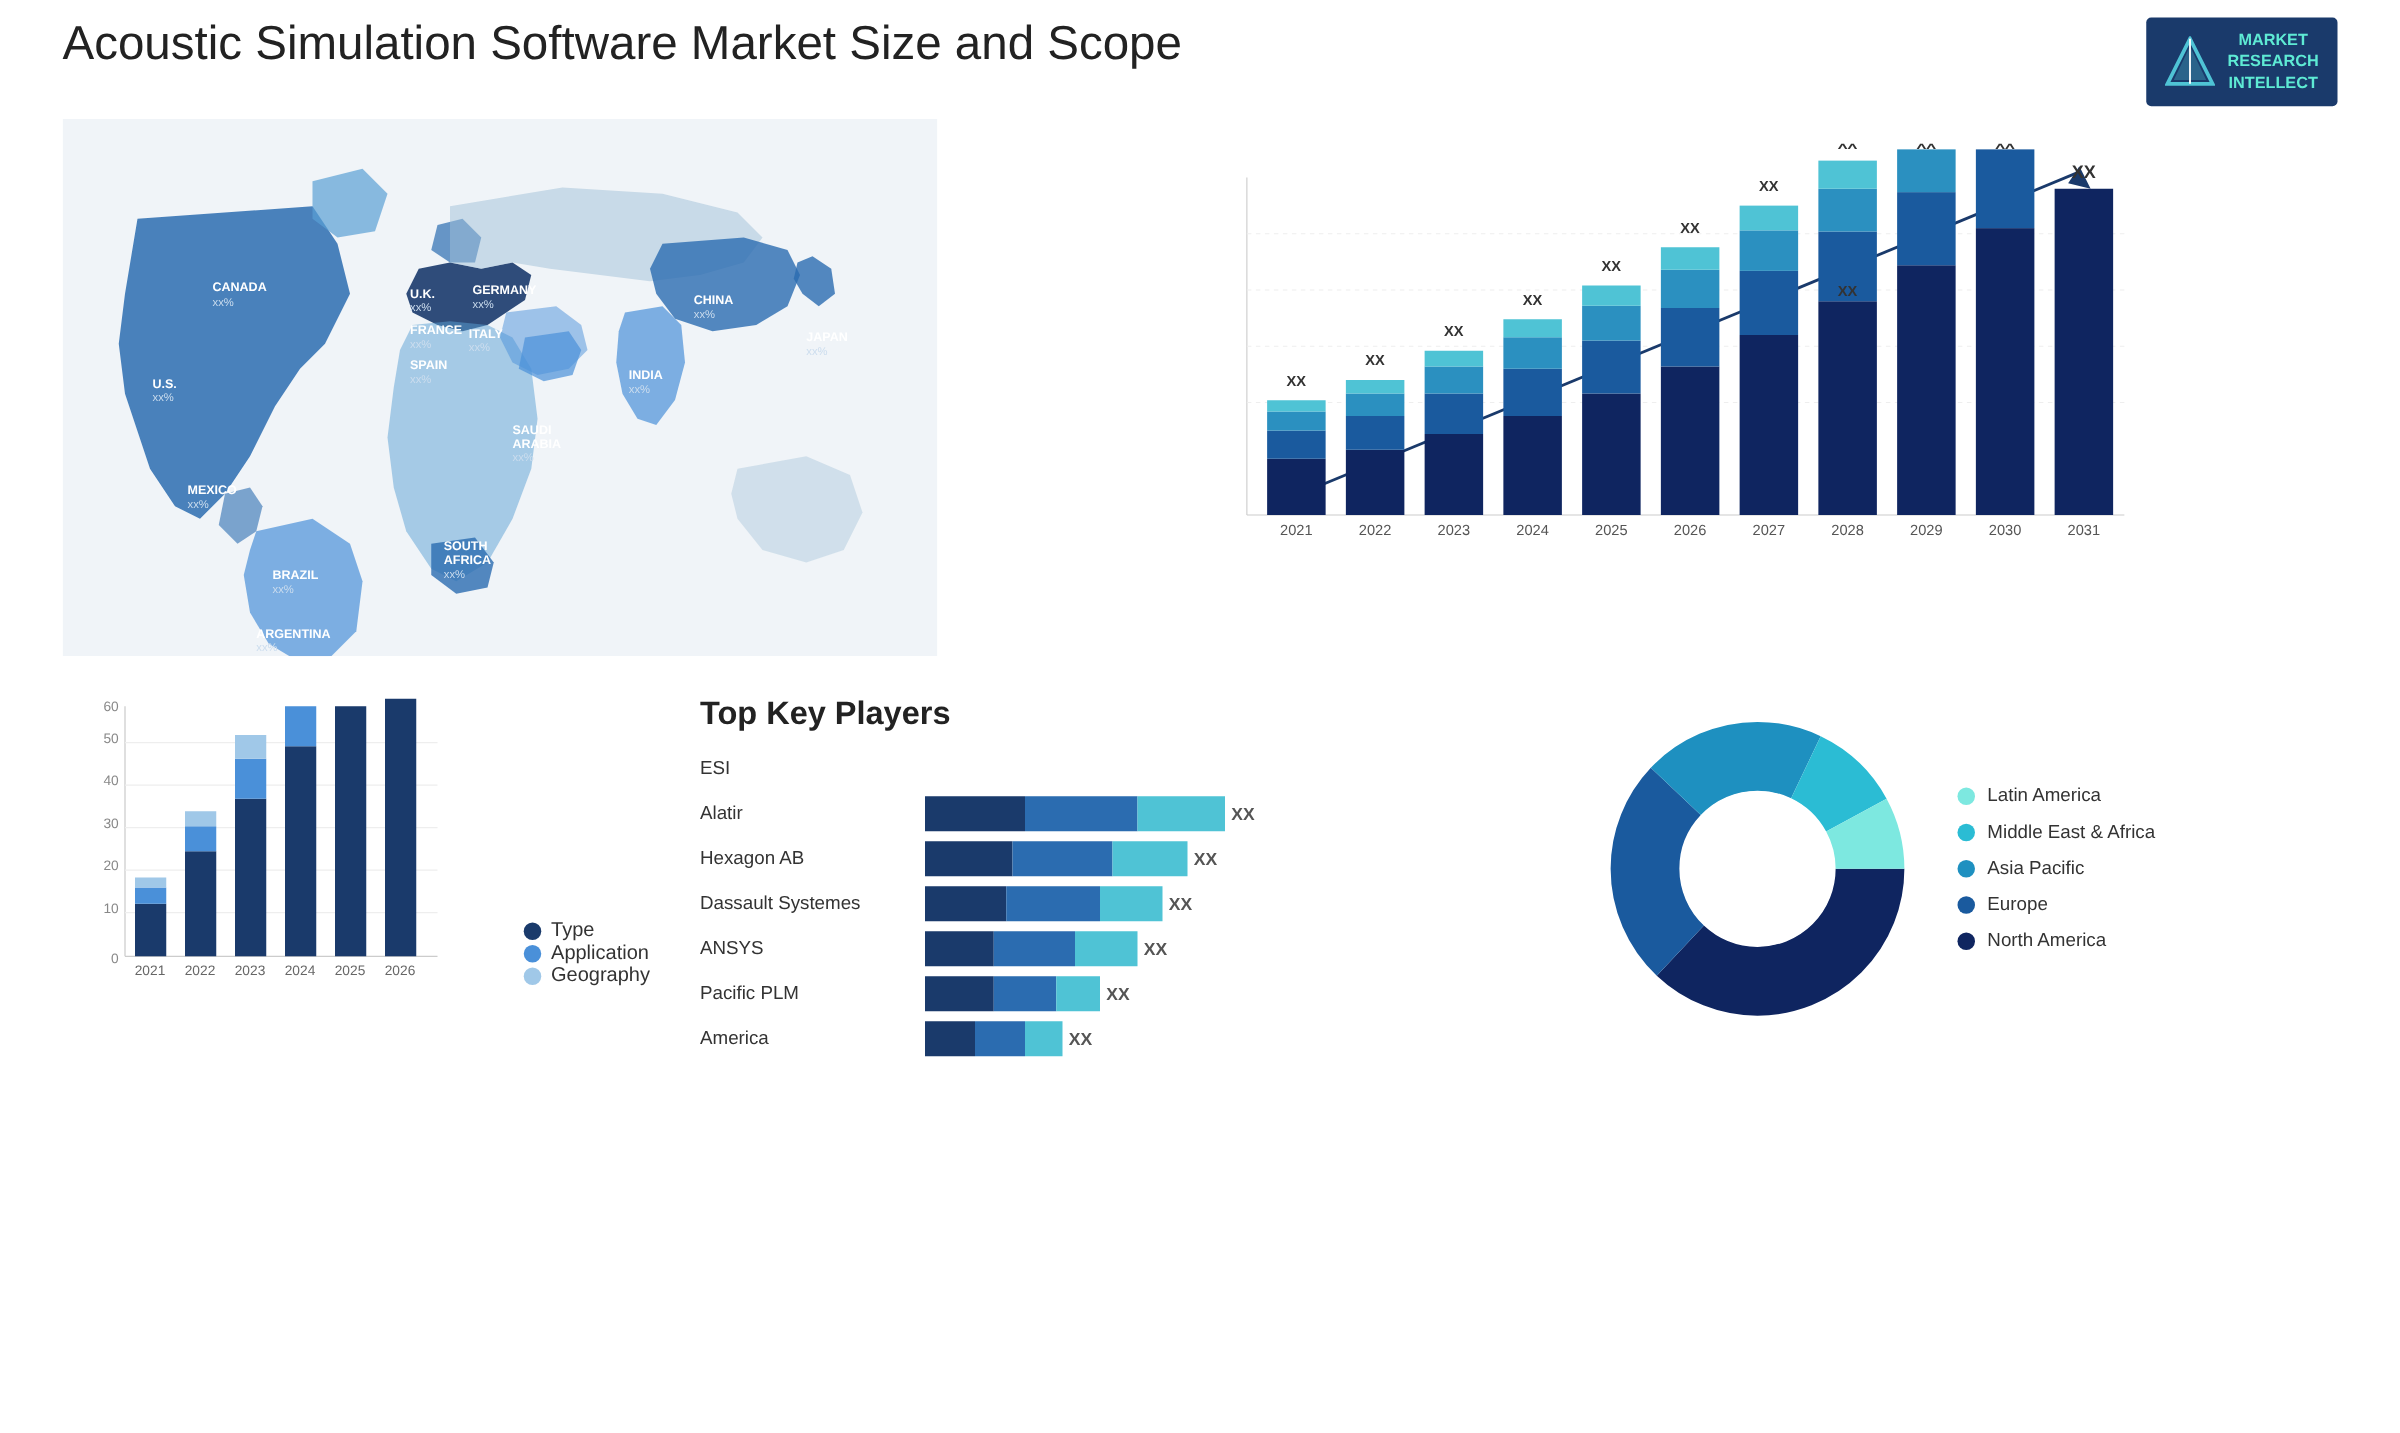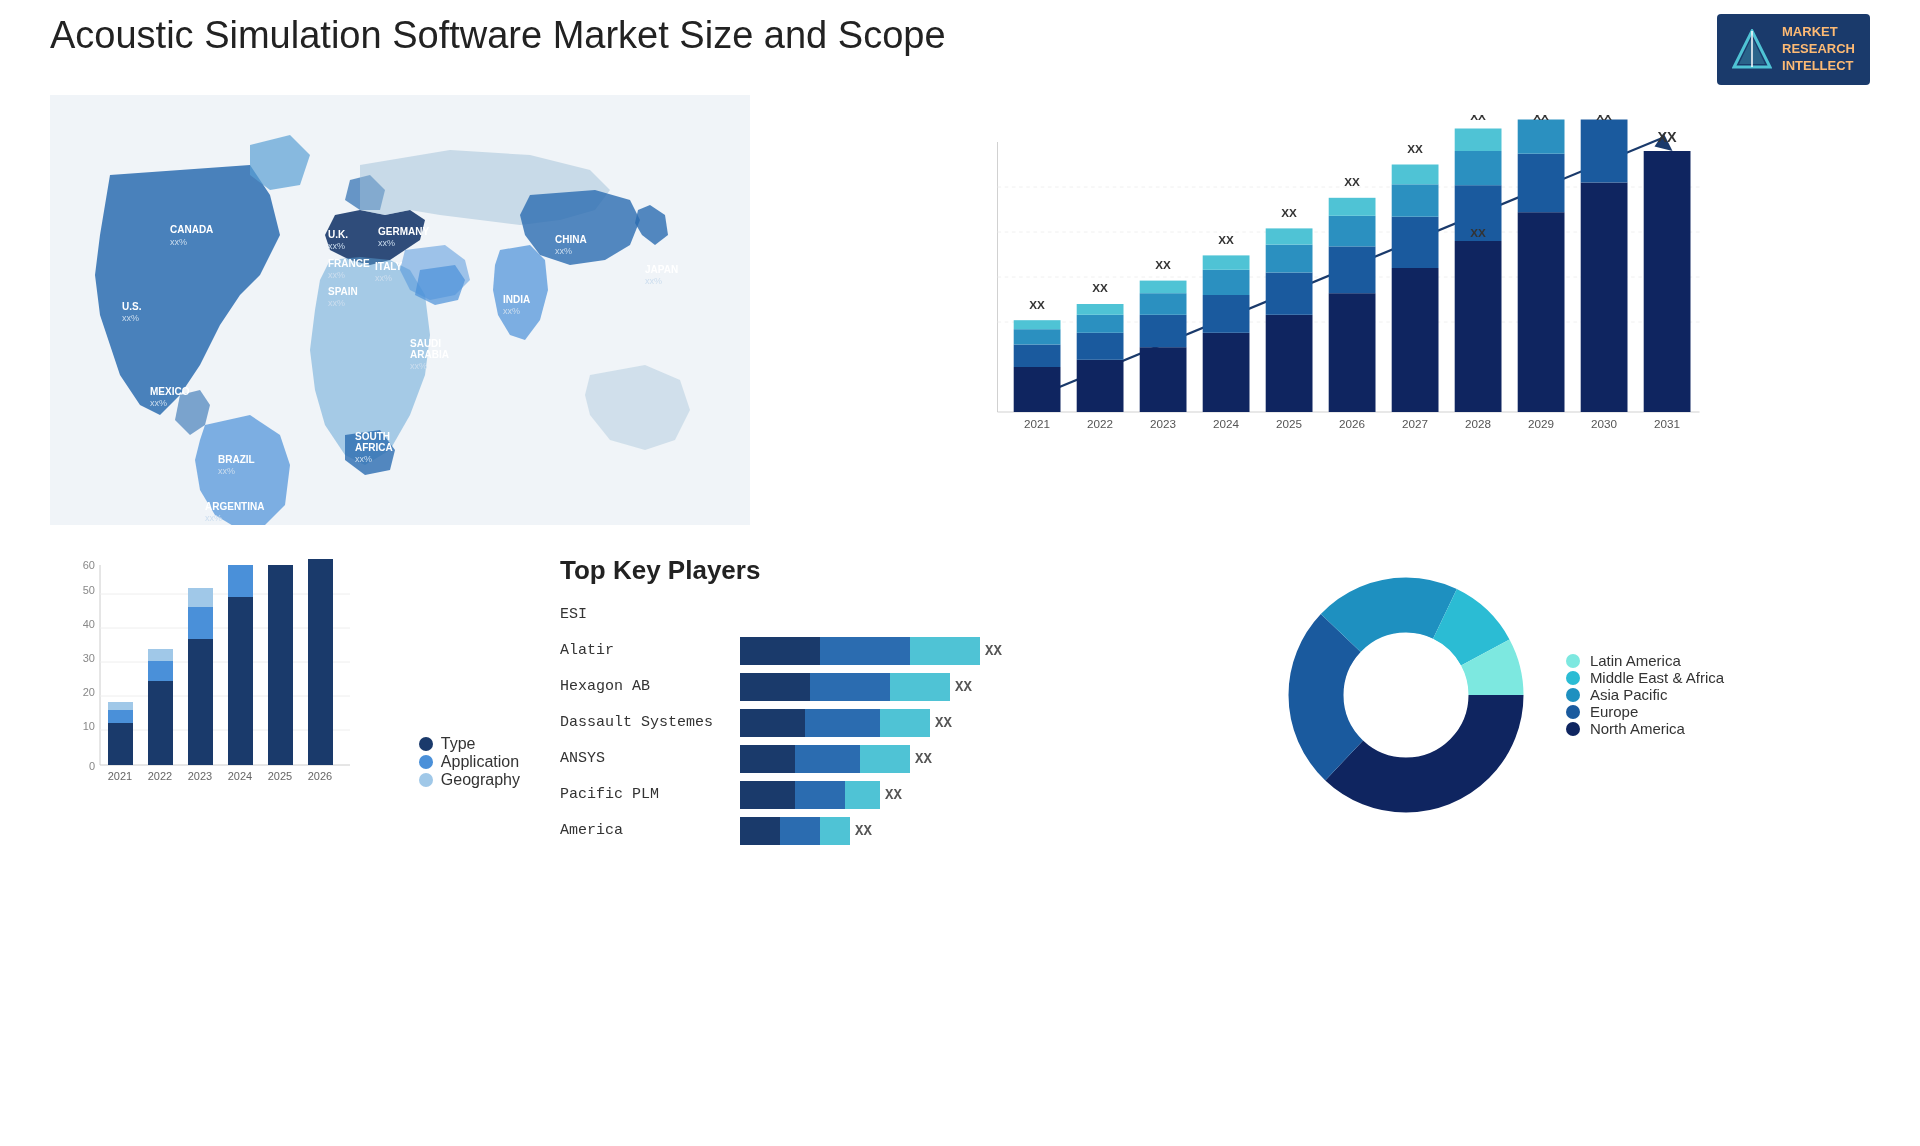--- a/index.html
+++ b/index.html
@@ -42,25 +42,25 @@
       border-radius: 4px;
       gap: 10px;
     }
 
     .logo-icon {
       width: 40px;
       height: 40px;
     }
 
     .logo-text {
-      color: #fdba74;
+      color: #5eead4;
       font-size: 13px;
       font-weight: 700;
       line-height: 1.3;
-      text-align: left;
+      text-align: center;
     }
 
     
     .top-section {
       display: flex;
       gap: 20px;
       height: 430px;
       margin-bottom: 20px;
     }
 
@@ -153,21 +153,20 @@
       border-radius: 50%;
       flex-shrink: 0;
     }
 
     
     .players-list {
       display: flex;
       flex-direction: column;
       gap: 8px;
       margin-top: 10px;
-      font-family: Liberation Mono, monospace;
     }
 
     .player-row {
       display: flex;
       align-items: center;
       gap: 10px;
     }
 
     .player-name {
       font-size: 15px;
@@ -210,21 +209,21 @@
 
     .donut-container {
       width: 260px;
       height: 260px;
       flex-shrink: 0;
     }
 
     .regional-legend {
       display: flex;
       flex-direction: column;
-      gap: 0;
+      gap: 12px;
       text-align: center;
     }
 
     .reg-legend-item {
       display: flex;
       align-items: center;
       gap: 10px;
       font-size: 15px;
       color: #333;
     }

